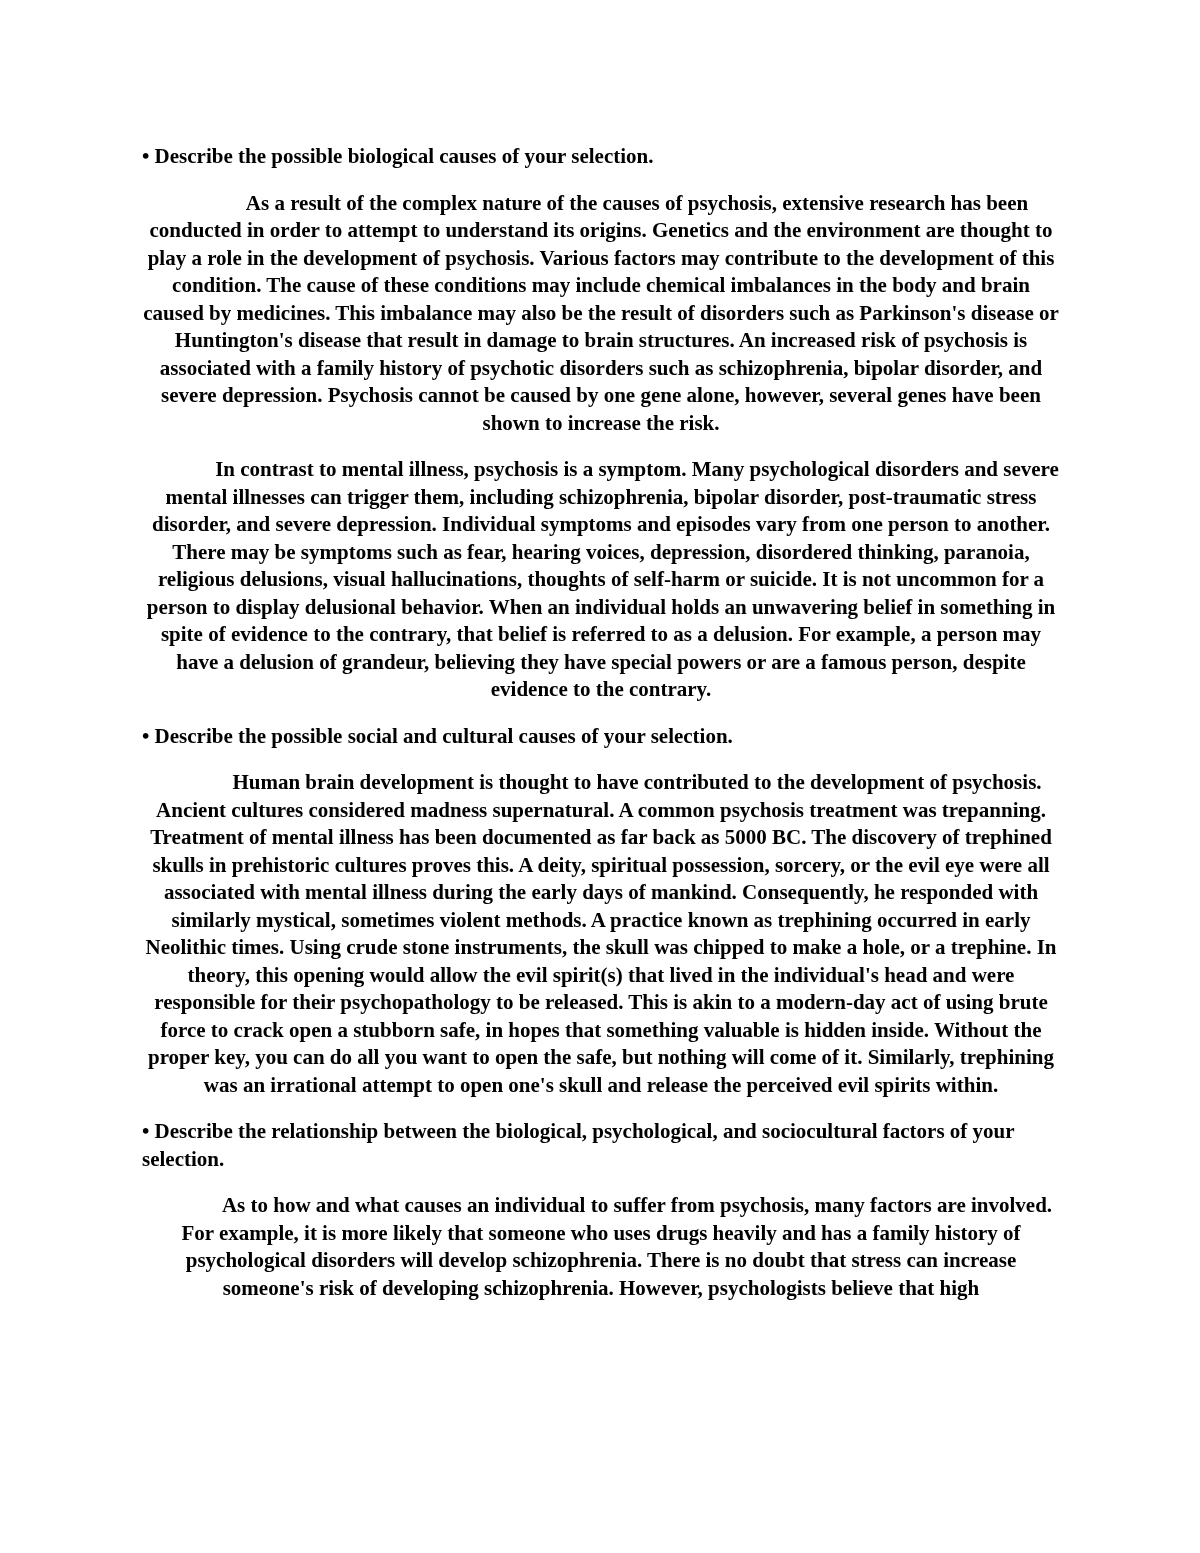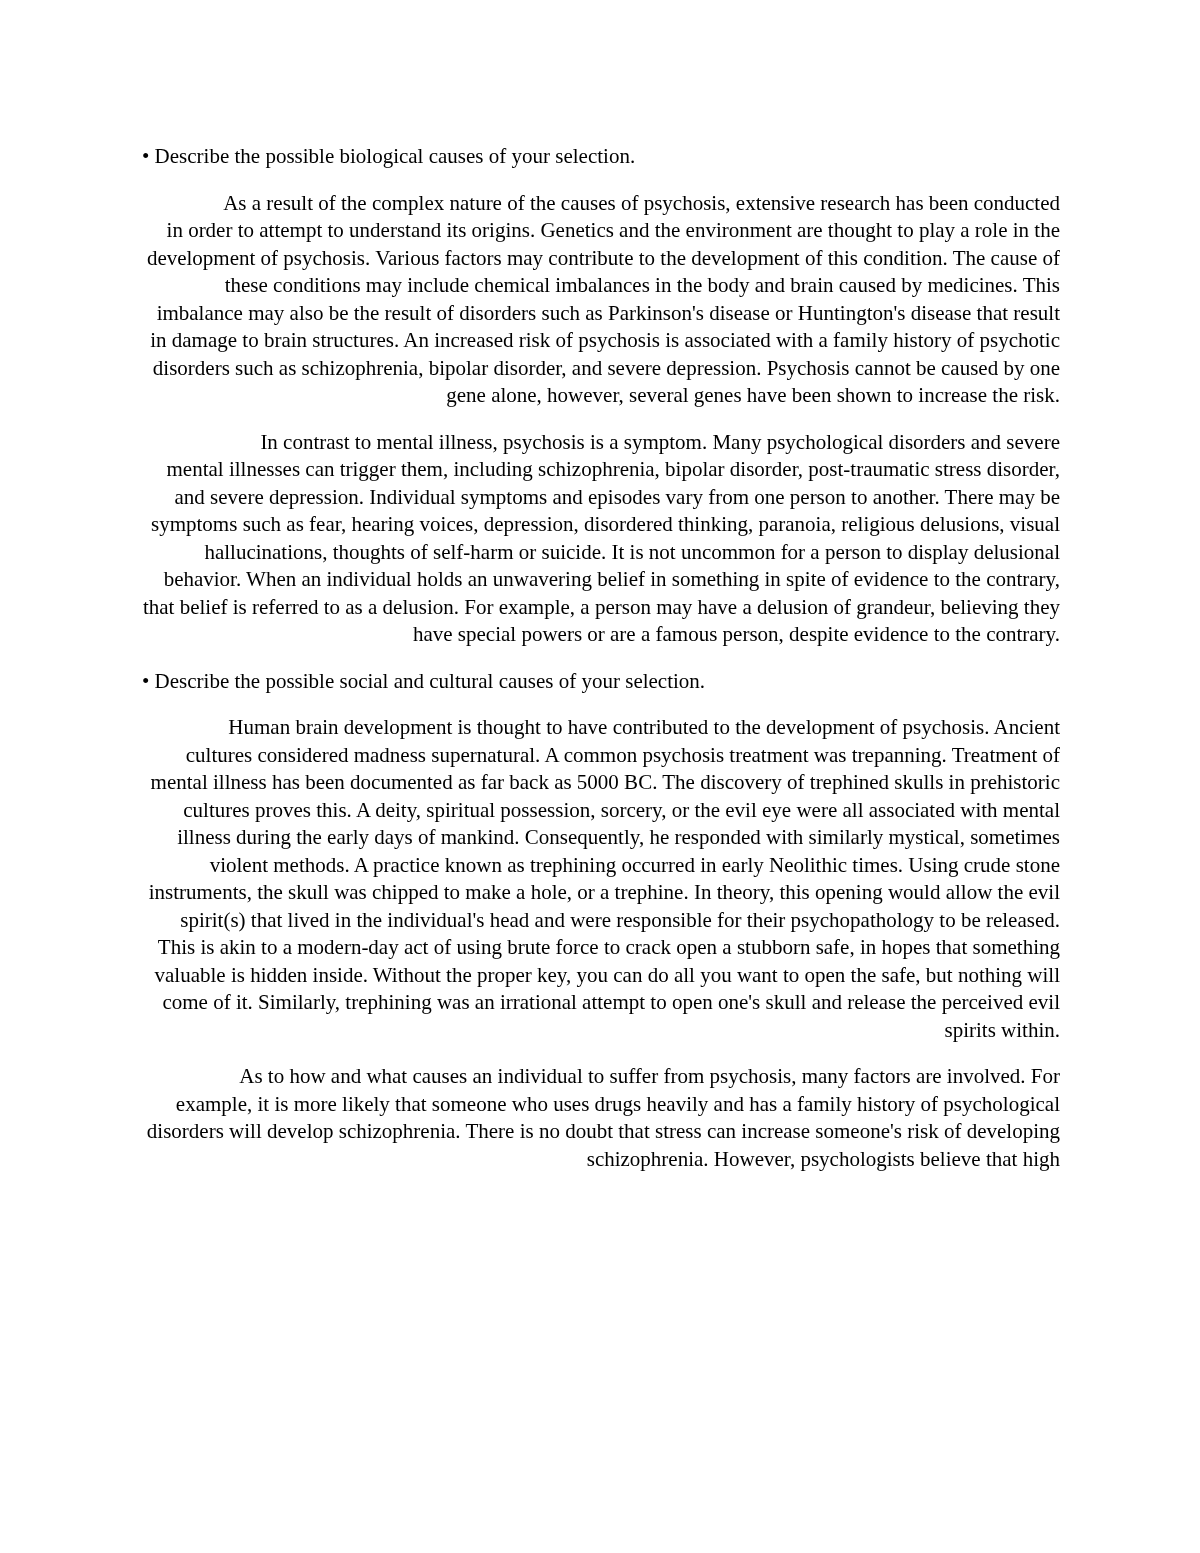--- a/index.html
+++ b/index.html
@@ -18,29 +18,29 @@
     line-height: 27.5px;
     box-sizing: border-box;
     overflow: hidden;
   }
   .content {
     position: absolute;
     left: 142px;
     top: 143px;
     width: 918px;
   }
-  .section { margin: 0; padding: 0; }
+  .section { margin: 0; padding: 0; font-weight: bold; }
   p.bullet-heading {
     margin: 0 0 19px 0;
     text-indent: 0;
   }
   p.body-paragraph {
     margin: 16px 0 19px 0;
     text-indent: 72px;
-    text-align: right;
+    text-align: center;
   }
 </style>
 </head>
 <body>
 
 <div class="page">
   <div class="content">
 
     <div class="section">
       <p class="bullet-heading">• Describe the possible biological causes of your selection.</p>
@@ -50,17 +50,18 @@
     <div class="section">
       <p class="body-paragraph">In contrast to mental illness, psychosis is a symptom. Many psychological disorders and severe mental illnesses can trigger them, including schizophrenia, bipolar disorder, post-traumatic stress disorder, and severe depression. Individual symptoms and episodes vary from one person to another. There may be symptoms such as fear, hearing voices, depression, disordered thinking, paranoia, religious delusions, visual hallucinations, thoughts of self-harm or suicide. It is not uncommon for a person to display delusional behavior. When an individual holds an unwavering belief in something in spite of evidence to the contrary, that belief is referred to as a delusion. For example, a person may have a delusion of grandeur, believing they have special powers or are a famous person, despite evidence to the contrary.</p>
     </div>
 
     <div class="section">
       <p class="bullet-heading">• Describe the possible social and cultural causes of your selection.</p>
       <p class="body-paragraph">Human brain development is thought to have contributed to the development of psychosis. Ancient cultures considered madness supernatural. A common psychosis treatment was trepanning. Treatment of mental illness has been documented as far back as 5000 BC. The discovery of trephined skulls in prehistoric cultures proves this. A deity, spiritual possession, sorcery, or the evil eye were all associated with mental illness during the early days of mankind. Consequently, he responded with similarly mystical, sometimes violent methods. A practice known as trephining occurred in early Neolithic times. Using crude stone instruments, the skull was chipped to make a hole, or a trephine. In theory, this opening would allow the evil spirit(s) that lived in the individual's head and were responsible for their psychopathology to be released. This is akin to a modern-day act of using brute force to crack open a stubborn safe, in hopes that something valuable is hidden inside. Without the proper key, you can do all you want to open the safe, but nothing will come of it. Similarly, trephining was an irrational attempt to open one's skull and release the perceived evil spirits within.</p>
     </div>
 
     <div class="section">
+      <p class="bullet-heading">• Describe the relationship between the biological, psychological, and sociocultural factors of your selection.</p>
       <p class="body-paragraph">As to how and what causes an individual to suffer from psychosis, many factors are involved. For example, it is more likely that someone who uses drugs heavily and has a family history of psychological disorders will develop schizophrenia. There is no doubt that stress can increase someone's risk of developing schizophrenia. However, psychologists believe that high</p>
     </div>
 
   </div>
 </div>
 
 </body></html>

